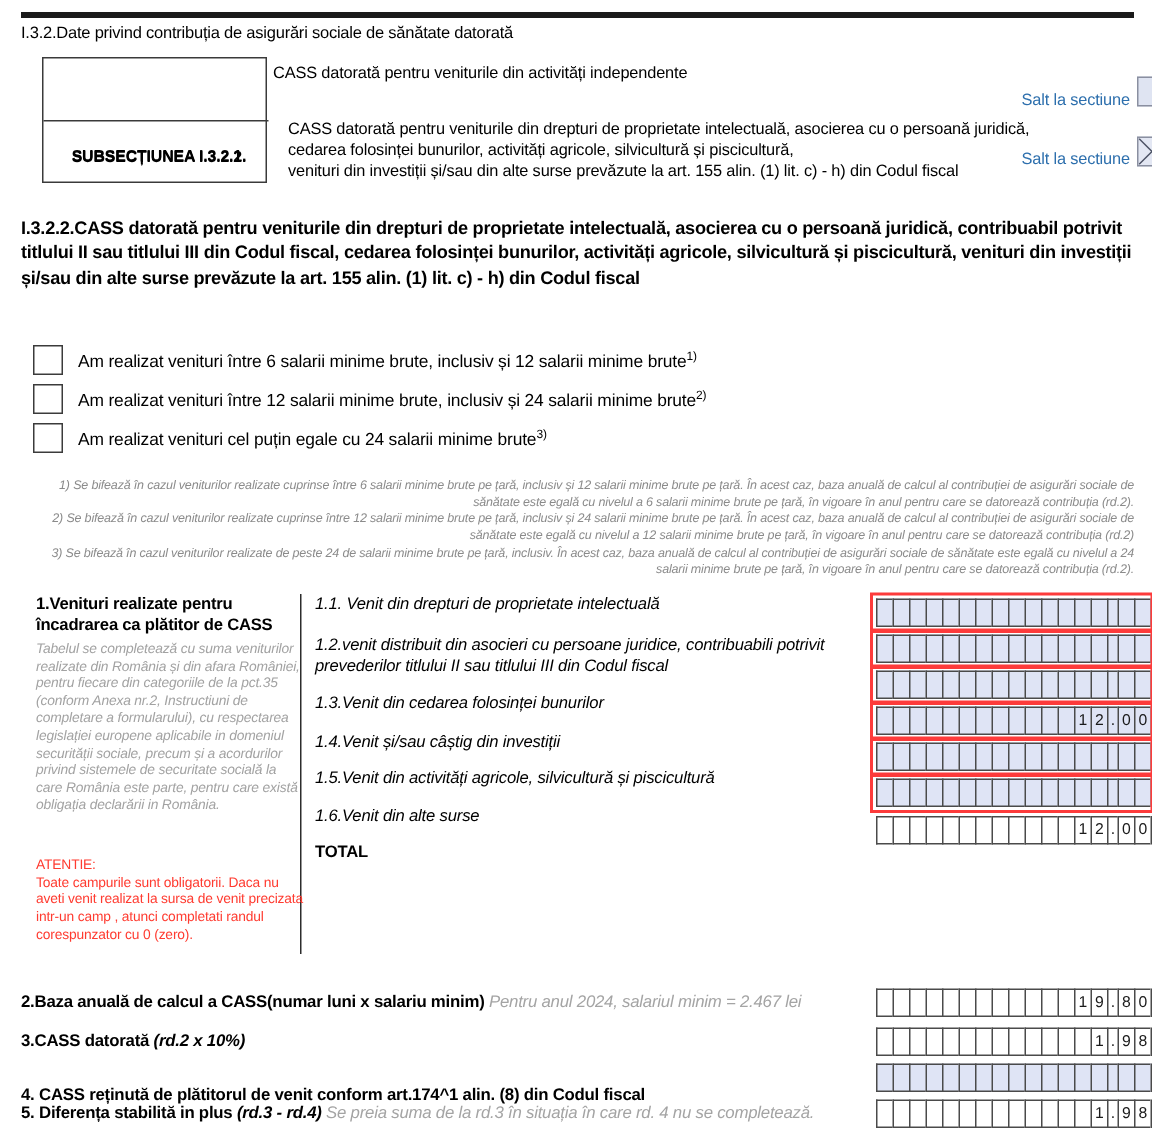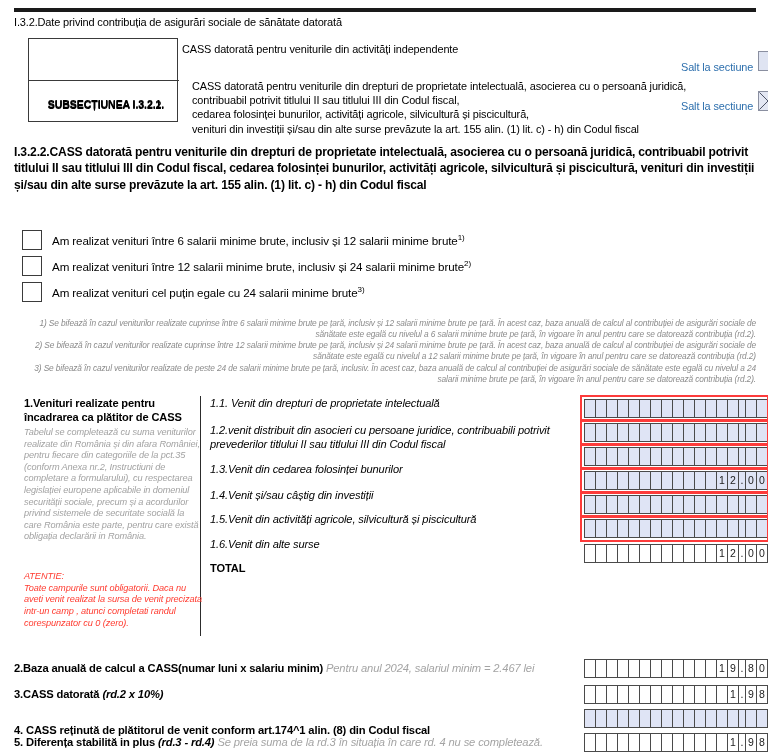--- a/index.html
+++ b/index.html
@@ -173,21 +173,20 @@
     font-style: italic;
     line-height: 11.6px;
     color: #a2a2a2;
     letter-spacing: -0.1px;
   }
   .tbl-left-atentie {
     position: absolute;
     left: 10px; top: 175px;
     width: 180px;
     font-size: 9.2px;
-    font-style: italic;
     line-height: 11.7px;
     color: #ff3b30;
     letter-spacing: -0.1px;
   }
   .tbl-left-atentie .hdr { display: block; }
 
   .row-label {
     position: absolute;
     left: 196px;
     font-size: 11.1px;
@@ -265,21 +264,20 @@
 
   <div class="subs-label a">SUBSECȚIUNEA I.3.2.1.</div>
   <div class="subs-label b">SUBSECȚIUNEA I.3.2.2.</div>
 
   <div class="subs-text a">
     <div> CASS datorată pentru veniturile din activități independente</div>
   </div>
 
   <div class="subs-text b">
     <div>CASS datorată pentru veniturile din drepturi de proprietate intelectuală, asocierea cu o persoană juridică,</div>
-    <div>contribuabil potrivit titlului II sau titlului III din Codul fiscal,</div>
     <div>cedarea folosinței bunurilor, activități agricole, silvicultură și piscicultură,</div>
     <div>venituri din investiții și/sau din alte surse prevăzute la art. 155 alin. (1) lit. c) - h) din Codul fiscal</div>
   </div>
 
   <div class="jump-link a">Salt la sectiune</div>
   <div class="jump-link b">Salt la sectiune</div>
 
   <div class="cbx a"></div>
   <div class="cbx b">
     <svg class="x-mark" viewBox="0 0 20 20" preserveAspectRatio="none">

